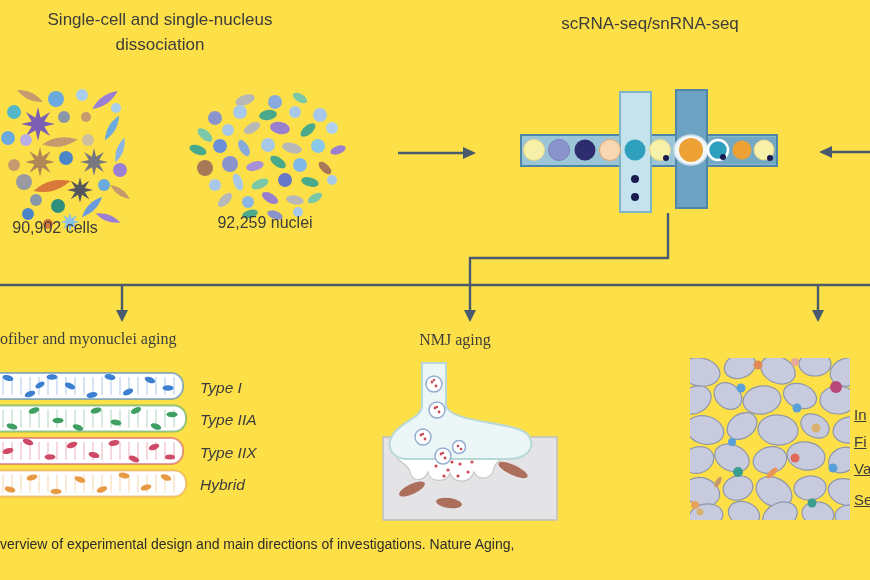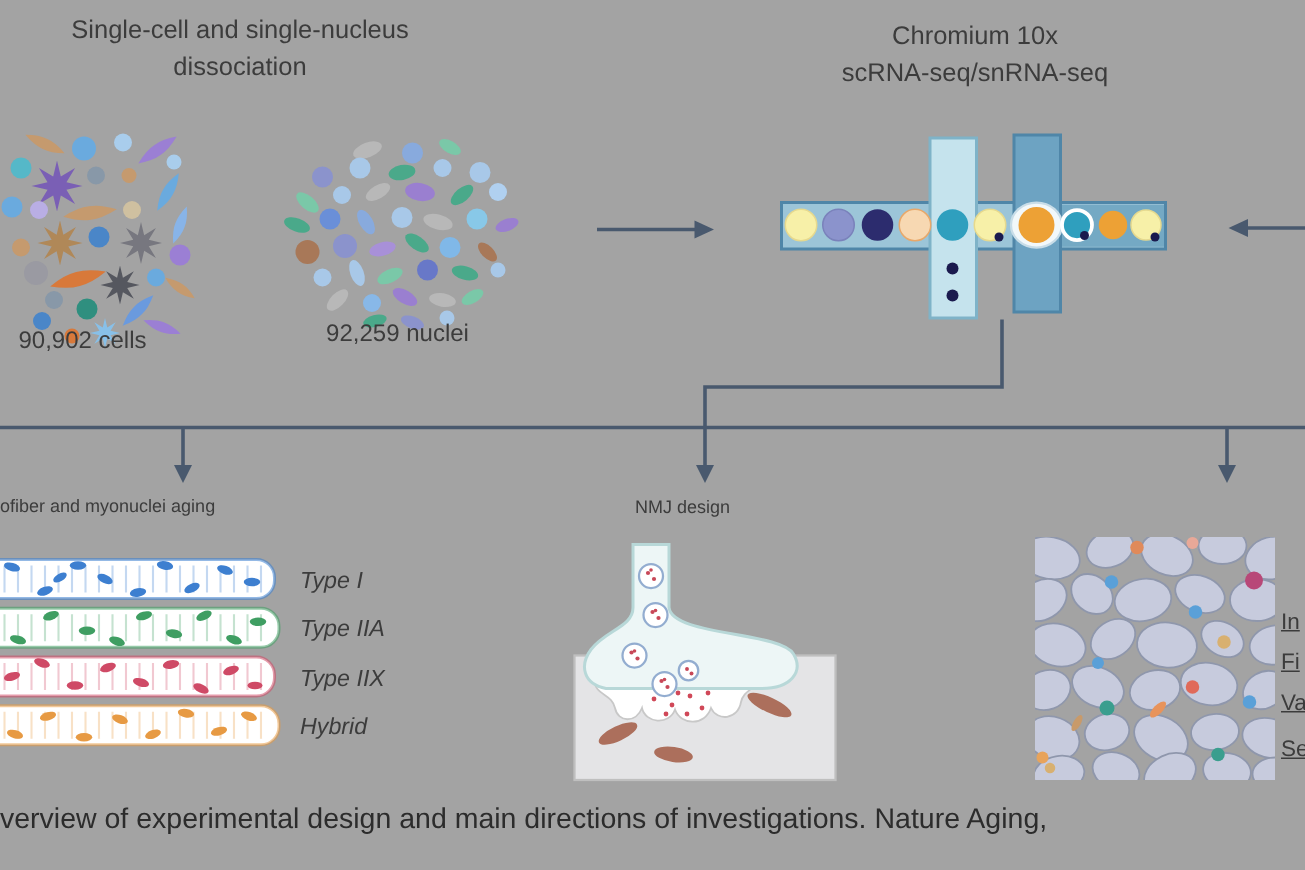--- a/index.html
+++ b/index.html
@@ -1,24 +1,24 @@
 <!DOCTYPE html>
 <html><head>
 <meta charset="utf-8">
 <style>
   html,body{margin:0;padding:0;background:#fff;}
-  #canvas{position:relative;width:870px;height:580px;overflow:hidden;background:#a3a3a3;
+  #canvas{position:relative;width:870px;height:580px;overflow:hidden;background:#fde047;
           font-family:"Liberation Sans",sans-serif;color:#3a3a3a;}
   .abs{position:absolute;}
   .sect-title{font-size:17px;line-height:1.45;text-align:center;color:#3c3c3c;}
   .count{font-size:16px;text-align:center;color:#3c3c3c;}
-  .branch-title{font-size:12px;color:#3c3c3c;white-space:nowrap;}
+  .branch-title{font-size:16px;color:#3c3c3c;white-space:nowrap;font-family:Liberation Serif, serif;}
   .fiber-label{font-size:15.5px;color:#3c3c3c;white-space:nowrap;font-style:italic;}
   .legend-frag{font-size:15px;color:#3c3c3c;white-space:nowrap;text-decoration:underline;}
-  .caption{font-size:19px;color:#2c2c2c;white-space:nowrap;}
+  .caption{font-size:14px;color:#2c2c2c;white-space:nowrap;}
   svg{display:block;}
 </style>
 </head>
 <body>
 
 <div id="canvas">
 
   <svg class="abs" style="left:0;top:0" width="870" height="580" viewBox="0 0 870 580" xmlns="http://www.w3.org/2000/svg" xmlns:xlink="http://www.w3.org/1999/xlink">
     <defs>
       <polygon id="star8" points="10,0 3.7,1.5 7.1,7.1 1.5,3.7 0,10 -1.5,3.7 -7.1,7.1 -3.7,1.5 -10,0 -3.7,-1.5 -7.1,-7.1 -1.5,-3.7 0,-10 1.5,-3.7 7.1,-7.1 3.7,-1.5"></polygon>
@@ -301,29 +301,28 @@
       </g>
     </g>
   </svg>
 
   <div class="abs sect-title" style="left:-40px;top:8px;width:400px">
     <div>Single-cell and single-nucleus</div>
     <div>dissociation</div>
   </div>
 
   <div class="abs sect-title" style="left:470px;top:12px;width:360px">
-    <div>Chromium 10x</div>
     <div>scRNA-seq/snRNA-seq</div>
   </div>
 
   <div class="abs count" style="left:-25px;top:219px;width:160px">90,902 cells</div>
   <div class="abs count" style="left:185px;top:214px;width:160px">92,259 nuclei</div>
 
   <div class="abs branch-title" style="left:0;top:330px">ofiber and myonuclei aging</div>
-  <div class="abs branch-title" style="left:355px;top:331px;width:200px;text-align:center">NMJ design</div>
+  <div class="abs branch-title" style="left:355px;top:331px;width:200px;text-align:center">NMJ aging</div>
 
   <div class="abs fiber-label" style="left:200px;top:379px">Type I</div>
   <div class="abs fiber-label" style="left:200px;top:411px">Type IIA</div>
   <div class="abs fiber-label" style="left:200px;top:444px">Type IIX</div>
   <div class="abs fiber-label" style="left:200px;top:476px">Hybrid</div>
 
   <div class="abs legend-frag" style="left:854px;top:406px">In</div>
   <div class="abs legend-frag" style="left:854px;top:433px">Fi</div>
   <div class="abs legend-frag" style="left:854px;top:460px">Va</div>
   <div class="abs legend-frag" style="left:854px;top:491px">Se</div>

